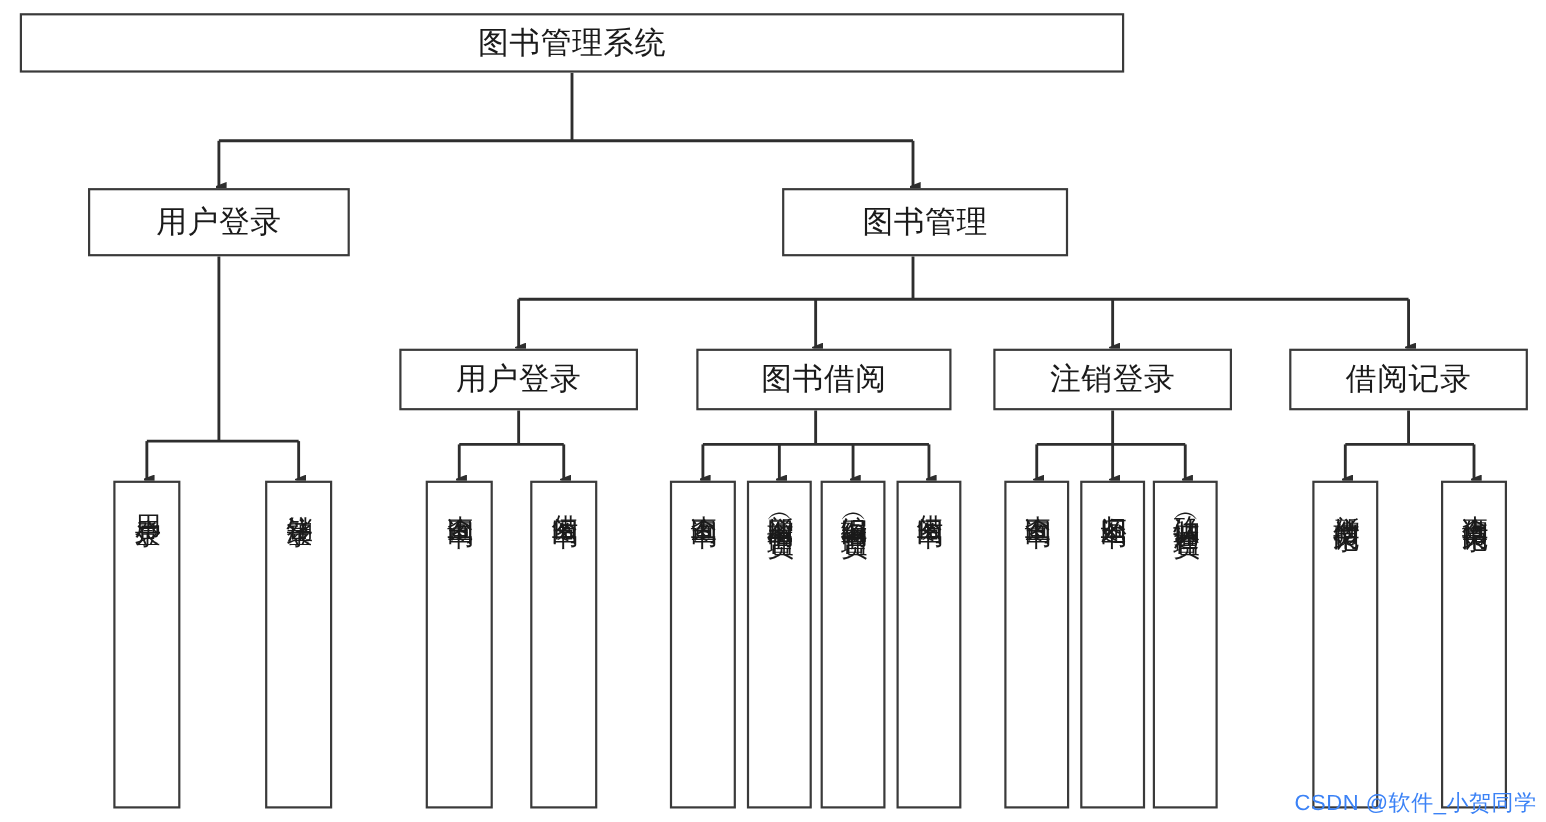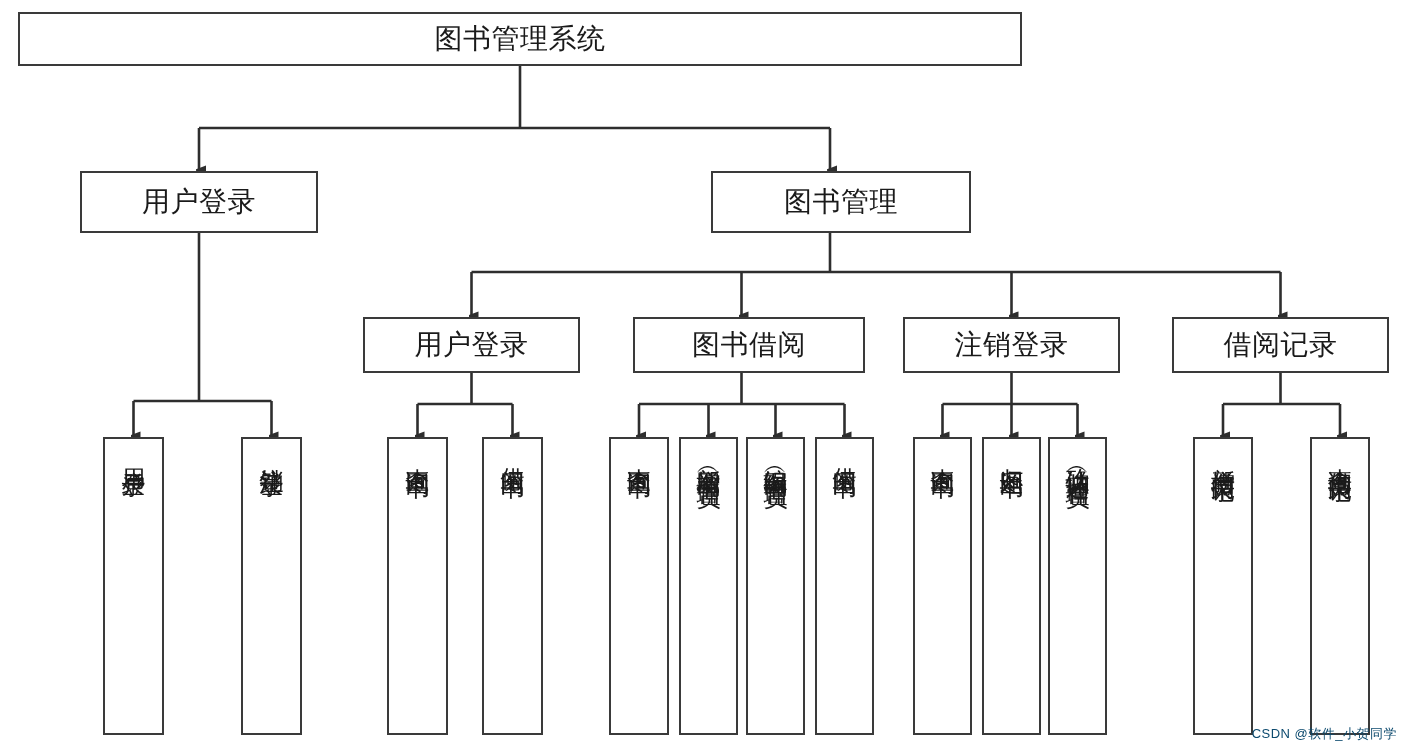--- a/index.html
+++ b/index.html
@@ -53,22 +53,22 @@
     writing-mode: vertical-rl;
     text-orientation: upright;
     font-size: 24px;
     letter-spacing: 2.5px;
     line-height: 1;
   }
   .watermark {
     position: absolute;
     right: 8px;
     bottom: 4px;
-    font-size: 13px;
-    color: #0c4a6e;
+    font-size: 20px;
+    color: #3b82f6;
     white-space: nowrap;
     letter-spacing: 0.5px;
   }
 </style>
 </head>
 <body>
 
 <div id="canvas">
 
   <svg class="links" viewBox="0 0 1405 747">

